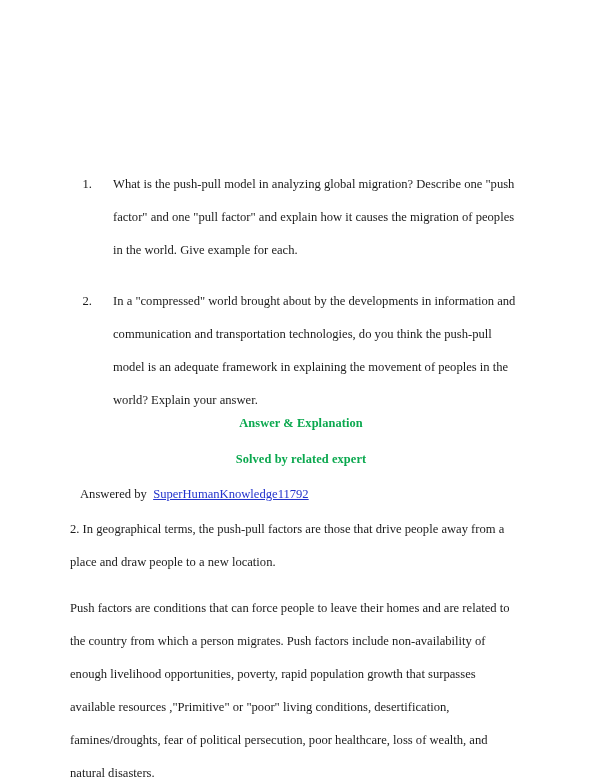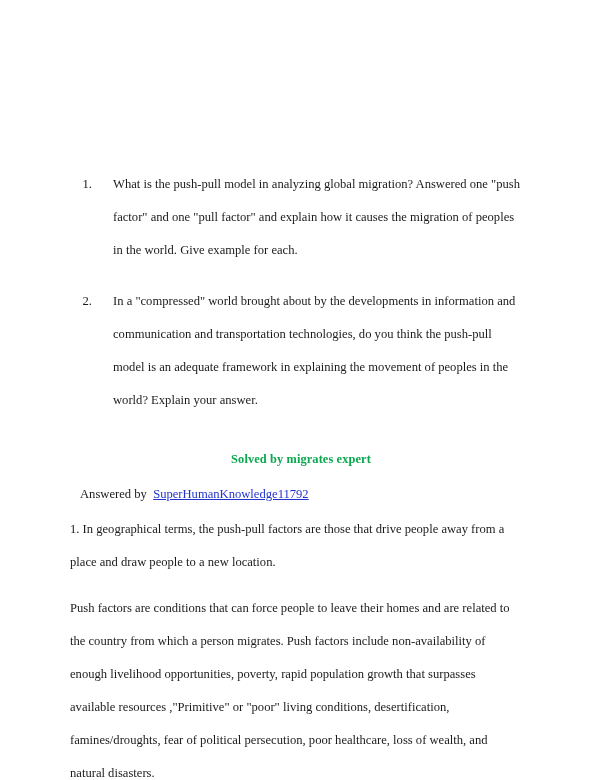--- a/index.html
+++ b/index.html
@@ -101,36 +101,37 @@
 </style>
 </head>
 <body style="background: rgb(255, 255, 255);">
 
 <div class="page">
 
   <div class="questions">
 
     <div class="q-item">
       <div class="q-num">1.</div>
-      <div class="q-text">What is the push-pull model in analyzing global migration? Answered one "push factor" and one "pull factor" and explain how it causes the migration of peoples in the world. Give example for each.</div>
+      <div class="q-text">What is the push-pull model in analyzing global migration? Describe one "push factor" and one "pull factor" and explain how it causes the migration of peoples in the world. Give example for each.</div>
     </div>
 
     <div class="q-item">
       <div class="q-num">2.</div>
       <div class="q-text">In a "compressed" world brought about by the developments in information and communication and transportation technologies, do you think the push-pull model is an adequate framework in explaining the movement of peoples in the world? Explain your answer.</div>
     </div>
 
   </div>
 
+  <div class="answer-heading" id="heading-answer-explanation" style="color: rgb(10, 168, 78);">Answer &amp; Explanation</div>
 
-  <div class="answer-heading" id="heading-solved-by" style="color: rgb(10, 168, 78);">Solved by migrates expert</div>
+  <div class="answer-heading" id="heading-solved-by" style="color: rgb(10, 168, 78);">Solved by related expert</div>
 
   <div class="answered-by">
     <span>Answered by</span>
     <span>&nbsp;</span><span class="expert-link" style="color: rgb(34, 51, 204);">SuperHumanKnowledge11792</span>
   </div>
 
   <div class="answer-body">
-    <p>1. In geographical terms, the push-pull factors are those that drive people away from a place and draw people to a new location.</p>
+    <p>2. In geographical terms, the push-pull factors are those that drive people away from a place and draw people to a new location.</p>
     <p>Push factors are conditions that can force people to leave their homes and are related to the country from which a person migrates. Push factors include non-availability of enough livelihood opportunities, poverty, rapid population growth that surpasses available resources ,"Primitive" or "poor" living conditions, desertification, famines/droughts, fear of political persecution, poor healthcare, loss of wealth, and natural disasters.</p>
   </div>
 
 </div>
 
 </body></html>

